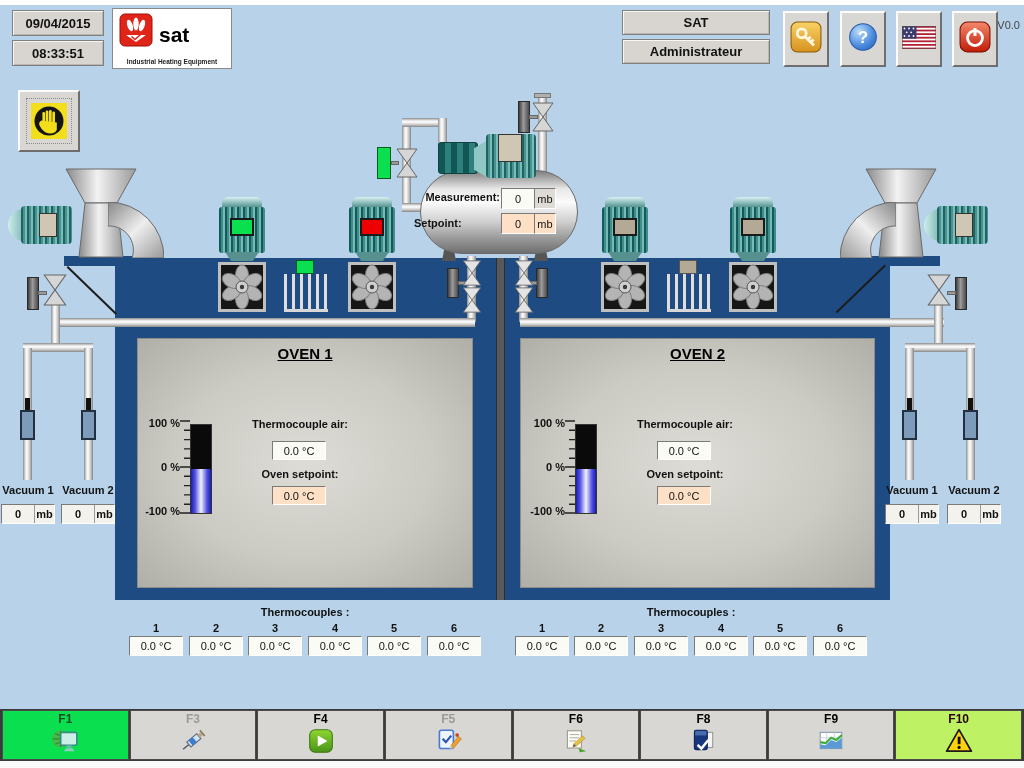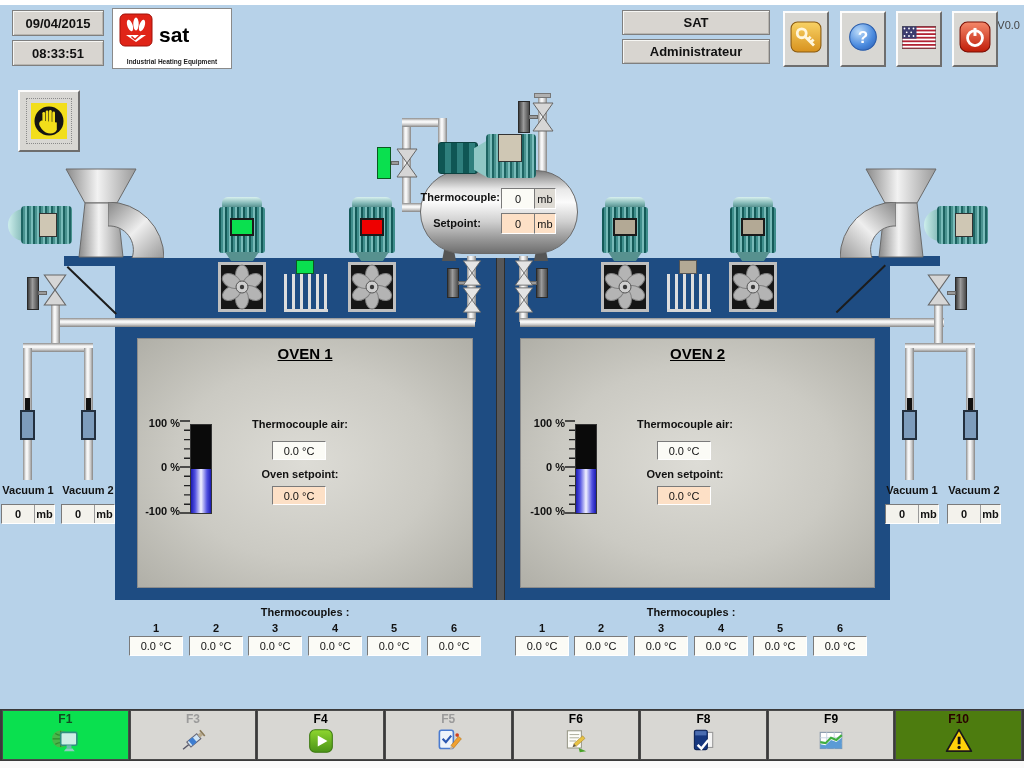--- a/index.html
+++ b/index.html
@@ -311,24 +311,24 @@
       </svg></span>
 
   <div class="abs" style="left:442px;top:250px;width:14px;height:11px;background:#555;clip-path:polygon(15% 0,85% 0,100% 100%,0 100%)"></div>
   <div class="abs" style="left:534px;top:250px;width:14px;height:11px;background:#555;clip-path:polygon(15% 0,85% 0,100% 100%,0 100%)"></div>
   <div class="abs" style="left:420px;top:170px;width:158px;height:84px;border-radius:42px;border:1px solid #6a6a6a;background:linear-gradient(180deg,#7e7e7e 0%,#e8e8e8 22%,#fbfbfb 38%,#cfcfcf 62%,#9a9a9a 82%,#6f6f6f 100%)"></div>
   <div class="abs" style="left:438px;top:142px;width:40px;height:32px;border-radius:3px;border:1px solid #0c4240;background:repeating-linear-gradient(90deg,#0f5654 0 6px,#2f7f7d 6px 12px)"></div>
   <div class="abs" style="left:474px;top:140px;width:14px;height:38px;background:#8fc7c5;clip-path:polygon(100% 0,100% 100%,0 78%,0 22%)"></div>
   <div class="abs" style="left:486px;top:134px;width:50px;height:44px;border-radius:4px;background:repeating-linear-gradient(90deg,#1d6462 0 2px,#49928f 2px 4px,#79bcba 4px 6px)"></div>
   <div class="abs" style="left:498px;top:134px;width:24px;height:28px;background:#cfc7b4;border:1px solid #333"></div>
 
-  <div class="lab" style="left:414px;top:191px;width:86px;text-align:right">Thermocouple:</div>
+  <div class="lab" style="left:414px;top:191px;width:86px;text-align:right">Measurement:</div>
   <div class="sunken" style="left:501px;top:188px;width:34px;height:21px">0</div>
   <div class="sunken" style="left:534px;top:188px;width:22px;height:21px;background:#dedbd4">mb</div>
-  <div class="lab" style="left:414px;top:217px;width:86px;text-align:center">Setpoint:</div>
+  <div class="lab" style="left:414px;top:217px;width:86px;text-align:left">Setpoint:</div>
   <div class="sunken" style="left:501px;top:213px;width:34px;height:21px;background:#fde0c6">0</div>
   <div class="sunken" style="left:534px;top:213px;width:22px;height:21px;background:#fde0c6">mb</div>
 
   <div class="pipe-v" style="left:467px;top:256px;height:66px"></div>
   <div class="pipe-v" style="left:519px;top:256px;height:66px"></div>
   <div class="handle" style="left:447px;top:268px;width:12px;height:30px"></div>
   <div class="stem" style="left:458px;top:281px;width:9px;height:4px"></div>
   <span class="abs" style="left:461.5px;top:260px"><svg width="20" height="26" viewBox="0 0 22 30">
         <polygon points="1,1 21,1 11,15" fill="#e4e4e4" stroke="#666"></polygon>
         <polygon points="1,29 21,29 11,15" fill="#e4e4e4" stroke="#666"></polygon>
@@ -539,21 +539,21 @@
             <g stroke="#cdd8e4">
               <line x1="3" y1="10" x2="23" y2="10"></line>
               <line x1="3" y1="15" x2="23" y2="15"></line>
               <line x1="9" y1="5" x2="9" y2="20"></line>
               <line x1="16" y1="5" x2="16" y2="20"></line>
             </g>
             <polygon points="3,20 3,16 8,17 13,12 18,14 23,10 23,20" fill="#5b9bd5"></polygon>
             <polyline points="3,14 8,15 13,10 18,12 23,7.5" stroke="#3fae3f" stroke-width="2" fill="none"></polyline>
           </svg></span>
       </div>
-    <div class="fkey" style="background:#4d7c0f">
+    <div class="fkey" style="background:#bef264">
         <span class="kl" style="color:#2a0000">F10</span>
         <span><svg width="28" height="28" viewBox="0 0 26 26">
             <polygon points="13,2.5 24.5,22.5 1.5,22.5" fill="#ffd20a" stroke="#1a1a1a" stroke-width="1.6" stroke-linejoin="round"></polygon>
             <rect x="11.8" y="9" width="2.6" height="7" fill="#111"></rect>
             <circle cx="13.1" cy="19" r="1.5" fill="#111"></circle>
           </svg></span>
       </div>
   </div>
   <div class="abs" style="left:0;top:761px;width:1024px;height:7px;background:#fafafa"></div>
 </div>

